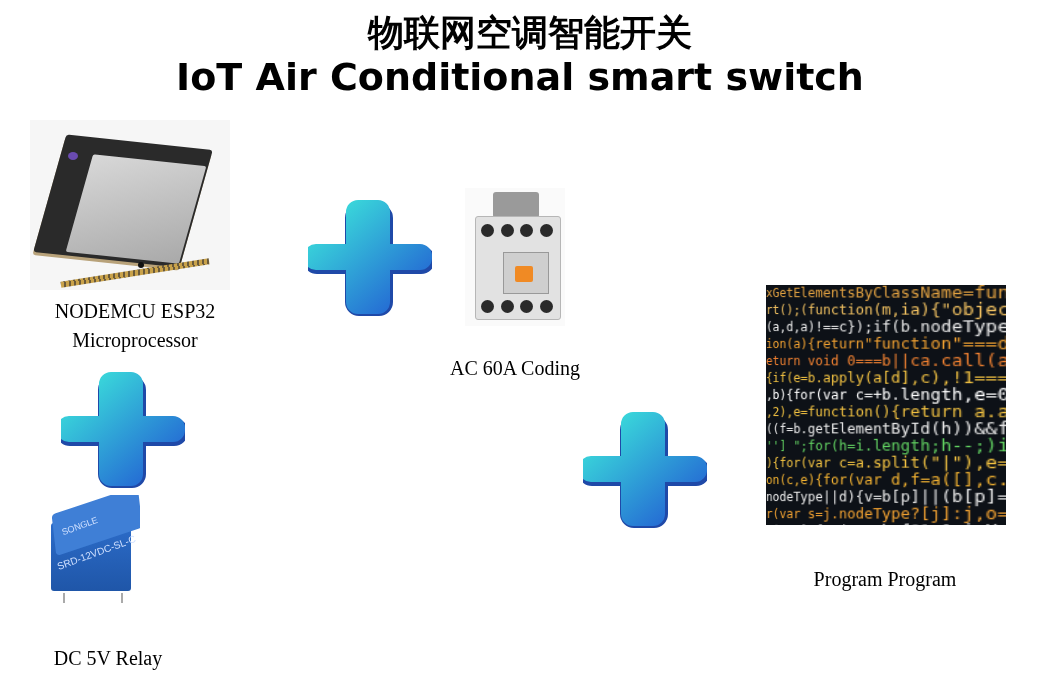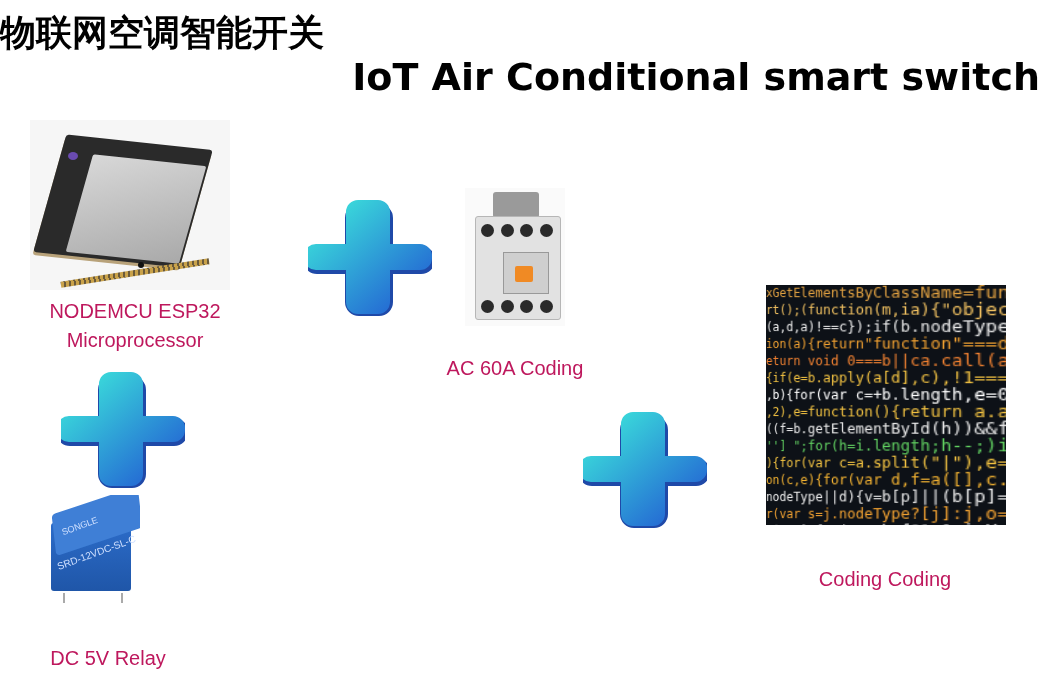--- a/index.html
+++ b/index.html
@@ -1,19 +1,19 @@
 <!DOCTYPE html>
 <html><head>
 <meta charset="utf-8">
 <style>
   html,body{margin:0;padding:0;background:#ffffff;}
   body{width:1060px;height:690px;position:relative;overflow:hidden;font-family:"DejaVu Sans","Liberation Sans",sans-serif;color:#000;}
-  .title-cn{position:absolute;left:0;width:1060px;top:10px;font-size:36px;font-weight:bold;line-height:46px;font-family:"DejaVu Sans",sans-serif;}
-  .title-en{position:absolute;left:0;width:1040px;top:54px;text-align:right;font-size:38px;font-weight:bold;line-height:46px;font-family:"DejaVu Sans",sans-serif;letter-spacing:0px;}
-  .label{position:absolute;font-size:20px;line-height:29px;text-align:center;font-family:Liberation Sans, sans-serif;color:#be185d;}
+  .title-cn{position:absolute;left:0;width:1060px;top:10px;text-align:center;font-size:36px;font-weight:bold;line-height:46px;font-family:"DejaVu Sans",sans-serif;}
+  .title-en{position:absolute;left:0;width:1040px;top:54px;text-align:center;font-size:38px;font-weight:bold;line-height:46px;font-family:"DejaVu Sans",sans-serif;letter-spacing:0px;}
+  .label{position:absolute;font-size:20px;line-height:29px;text-align:center;font-family:Liberation Serif, serif;color:#000000;}
   .plus{position:absolute;}
   .img{position:absolute;overflow:hidden;}
 
   
   .esp-bg{left:30px;top:120px;width:200px;height:170px;background:#f6f6f6;}
   .esp-board{position:absolute;left:18px;top:22px;width:150px;height:118px;background:#2a2a2a;transform:skewX(-10deg) rotate(6deg);border-radius:3px;box-shadow:0 3px 0 #b8a27a;}
   .esp-shield{position:absolute;left:48px;top:40px;width:116px;height:98px;background:linear-gradient(160deg,#d8d8d8,#a9a9a9);transform:skewX(-10deg) rotate(6deg);border-radius:2px;}
   .esp-dot{position:absolute;left:38px;top:32px;width:10px;height:8px;background:#6a4bb0;border-radius:50%;}
   .esp-hole{position:absolute;left:108px;top:142px;width:6px;height:6px;background:#111;border-radius:50%;}
   .esp-pins{position:absolute;left:30px;top:150px;width:150px;height:6px;background:repeating-linear-gradient(90deg,#c9a24a 0 3px,#6a5a3a 3px 5px);transform:rotate(-9deg);}
@@ -107,21 +107,21 @@
   <span class="ln" style="color:#e8e8e8">((f=b.getElementById(h))&amp;&amp;f.parent</span>
   <span class="ln" style="color:#60d060">''] ";for(h=i.length;h--;)i[h]</span>
   <span class="ln" style="color:#f0c040">){for(var c=a.split("|"),e=a.length</span>
   <span class="ln" style="color:#f0b030">on(c,e){for(var d,f=a([],c.length</span>
   <span class="ln" style="color:#e8e8e8">nodeType||d){v=b[p]||(b[p]={});if</span>
   <span class="ln" style="color:#f0a030">r(var s=j.nodeType?[j]:j,o=[],q=0</span>
   <span class="ln" style="color:#e8e8e8">e[" "];for(var h=f?1:0,i=Xa(function</span>
 
 </div>
 <div class="label" style="left:770px;top:565px;width:230px;">
-  <div>Coding Coding</div>
+  <div>Program Program</div>
 </div>
 
 <div class="img relay">
   <div class="relay-front"></div>
   <div class="relay-top"></div>
   <div class="relay-text">SONGLE</div>
   <div class="relay-text" style="top:52px;left:10px;font-size:10px;">SRD-12VDC-SL-C</div>
   <div class="relay-pin" style="left:18px;"></div>
   <div class="relay-pin" style="left:76px;"></div>
 </div>

